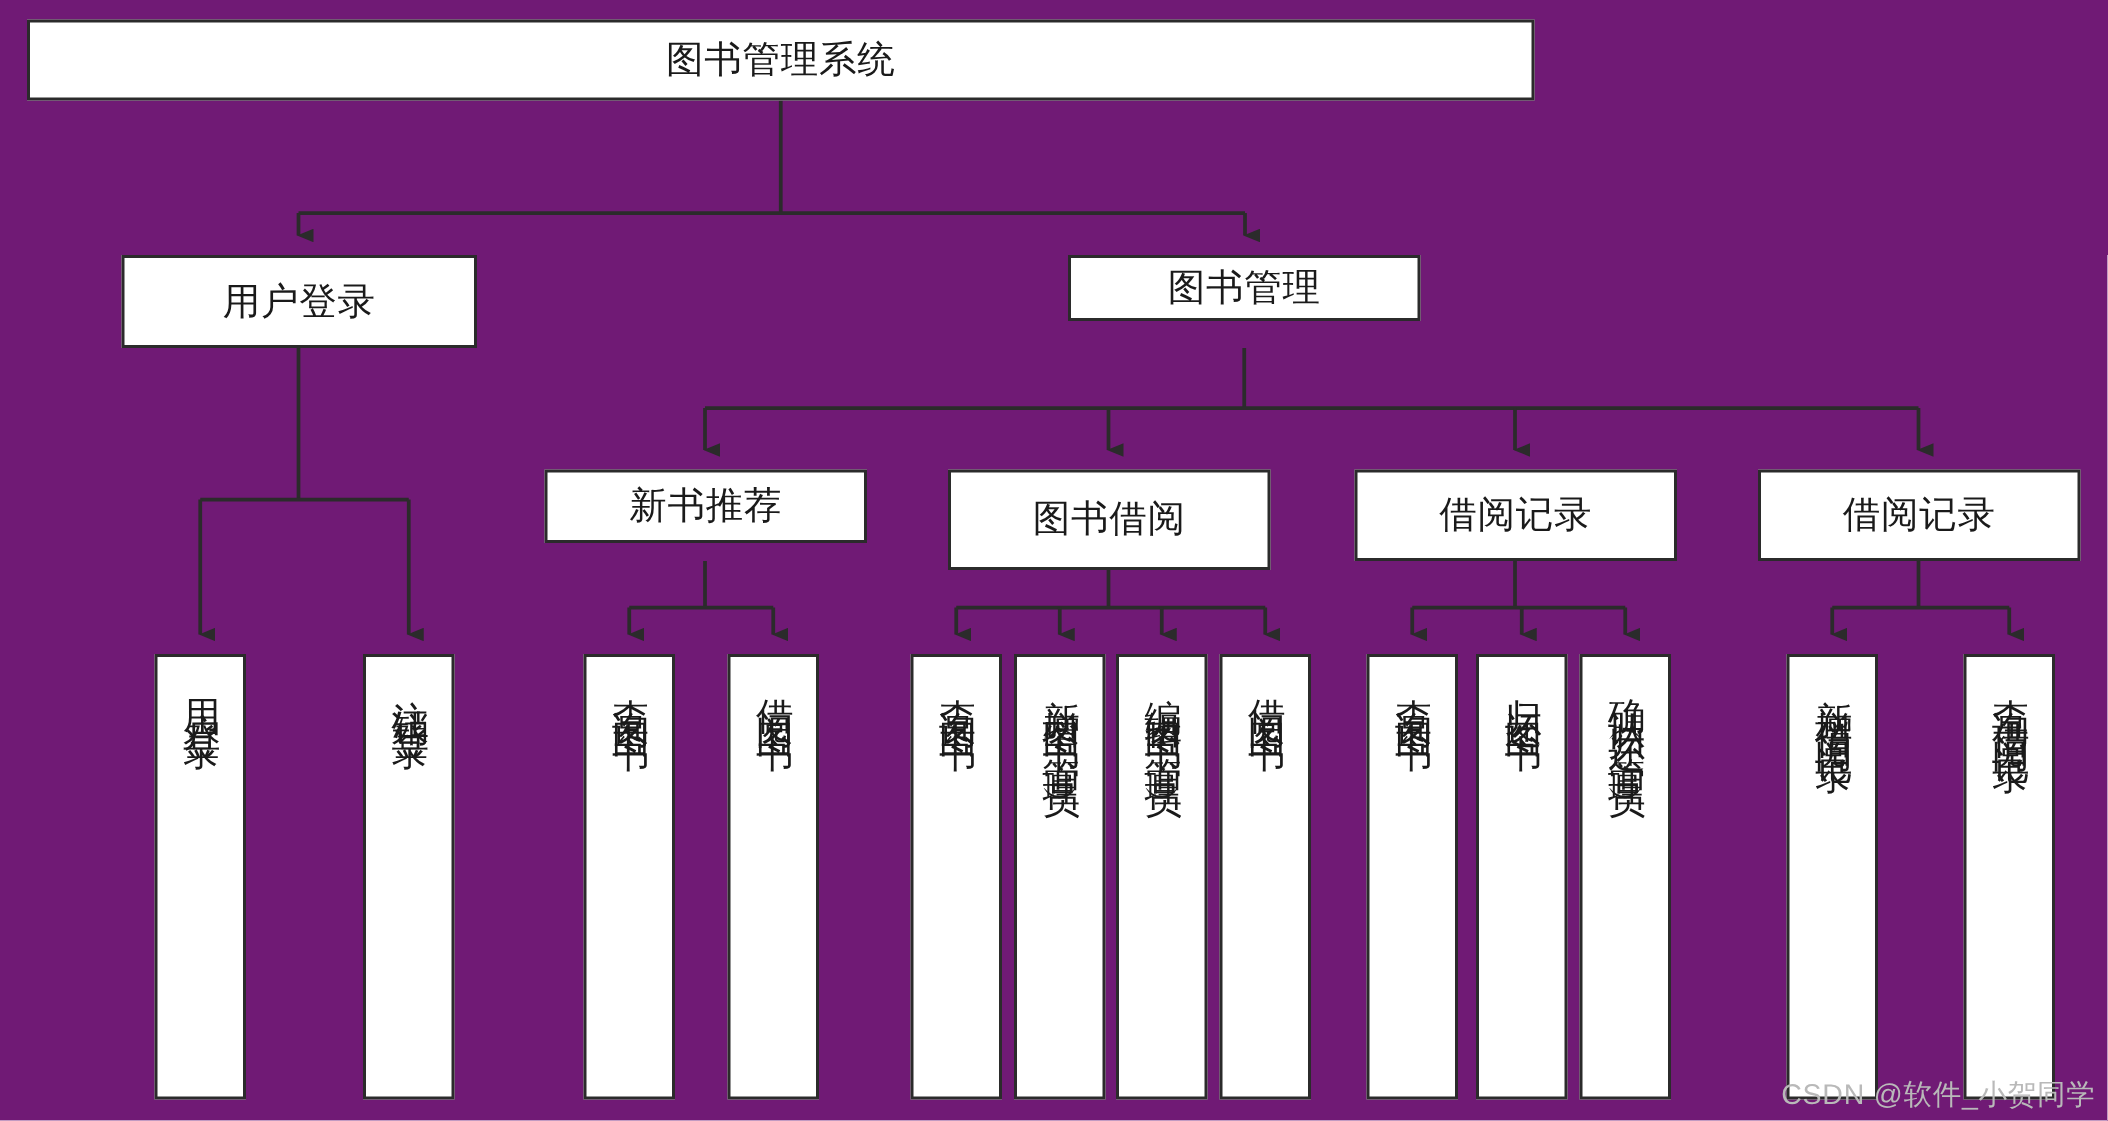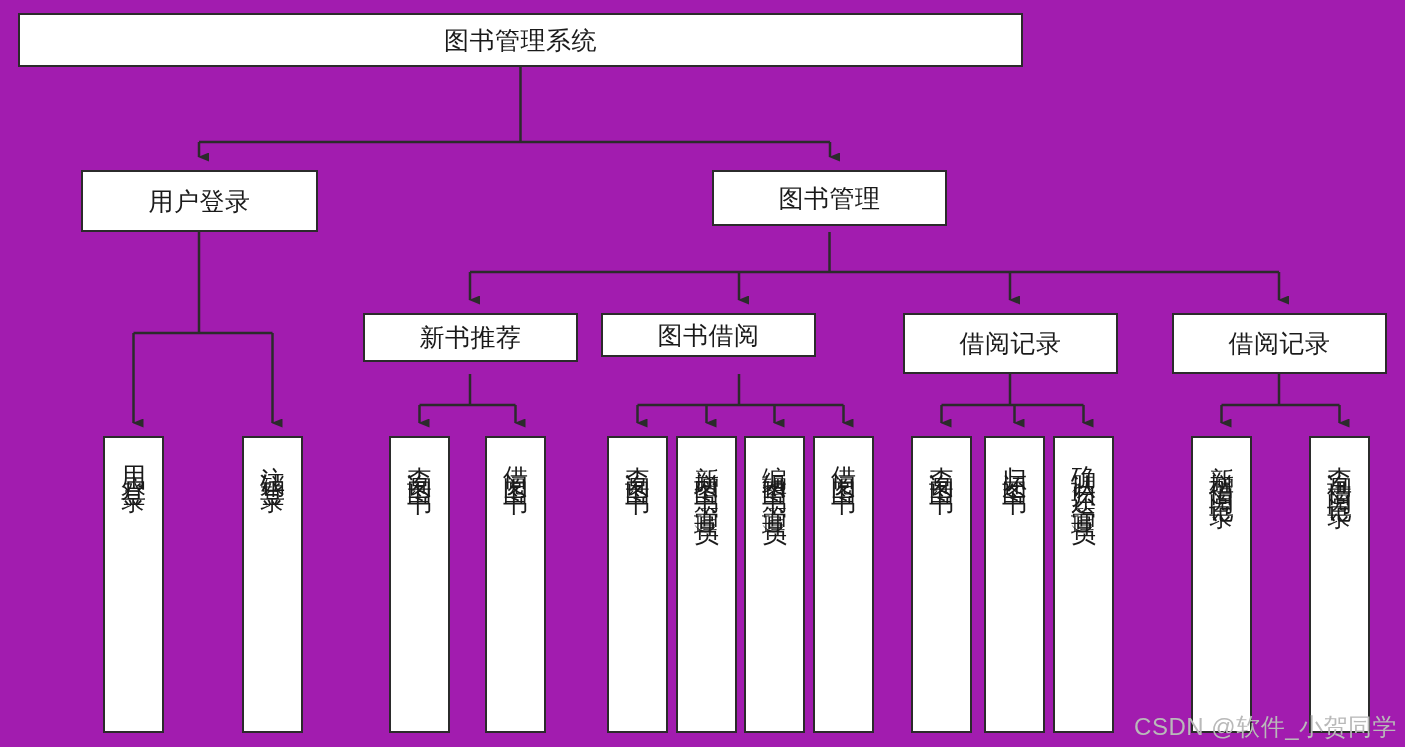--- a/index.html
+++ b/index.html
@@ -7,21 +7,21 @@
     padding: 0;
     background: #ffffff;
   }
   body {
     font-family: "Liberation Sans", "DejaVu Sans", sans-serif;
   }
   #diagram-root {
     position: relative;
     width: 1405px;
     height: 747px;
-    background: #a21caf;
+    background: #701a75;
     overflow: hidden;
   }
   #diagram-svg {
     position: absolute;
     left: 0;
     top: 0;
     width: 1405px;
     height: 747px;
   }
   .node-box {
@@ -55,21 +55,21 @@
     text-orientation: upright;
     font-size: 25px;
     letter-spacing: 8px;
     line-height: 1.0;
   }
   .node-box.root .node-label { font-size: 25px; }
   .watermark {
     position: absolute;
     right: 8px;
     bottom: 4px;
-    font-size: 24px;
+    font-size: 19px;
     color: #b9b9b9;
     white-space: nowrap;
     letter-spacing: 0.5px;
     pointer-events: none;
   }
 </style>
 </head>
 <body>
 
 <div id="diagram-root">
@@ -124,28 +124,28 @@
     </g>
   </svg>
 
   <div class="node-box horizontal root" style="left:18px; top:13px; width:1005px; height:54px;">
     <span class="node-label">图书管理系统</span>
   </div>
 
   <div class="node-box horizontal" style="left:81px; top:170px; width:237px; height:62px;">
     <span class="node-label">用户登录</span>
   </div>
-  <div class="node-box horizontal" style="left:712px; top:170px; width:235px; height:56px;">
+  <div class="node-box horizontal" style="left:712px; top:170px; width:235px; height:44px;">
     <span class="node-label">图书管理</span>
   </div>
 
   <div class="node-box horizontal" style="left:363px; top:313px; width:215px; height:49px;">
     <span class="node-label">新书推荐</span>
   </div>
-  <div class="node-box horizontal" style="left:601px; top:313px; width:215px; height:44px;">
+  <div class="node-box horizontal" style="left:632px; top:313px; width:215px; height:67px;">
     <span class="node-label">图书借阅</span>
   </div>
   <div class="node-box horizontal" style="left:903px; top:313px; width:215px; height:61px;">
     <span class="node-label">借阅记录</span>
   </div>
   <div class="node-box horizontal" style="left:1172px; top:313px; width:215px; height:61px;">
     <span class="node-label">借阅记录</span>
   </div>
 
   <div class="node-box vertical" style="left:103px; top:436px; width:61px; height:297px;">

